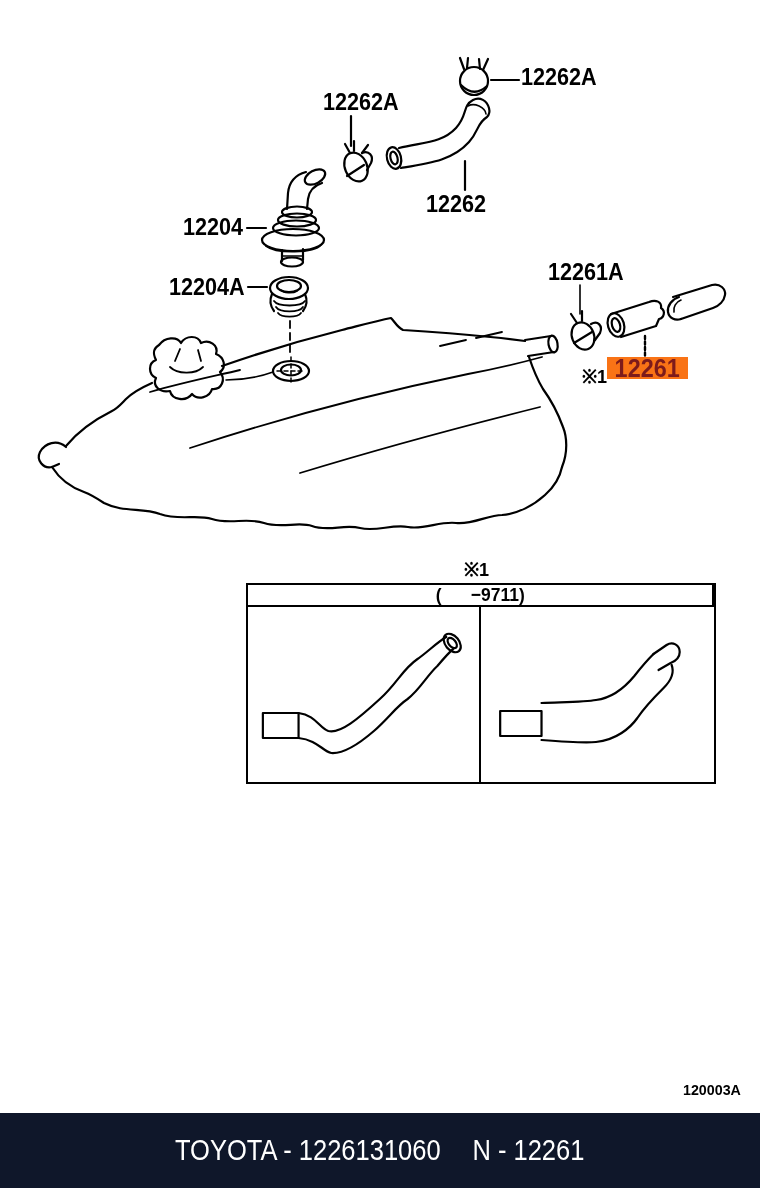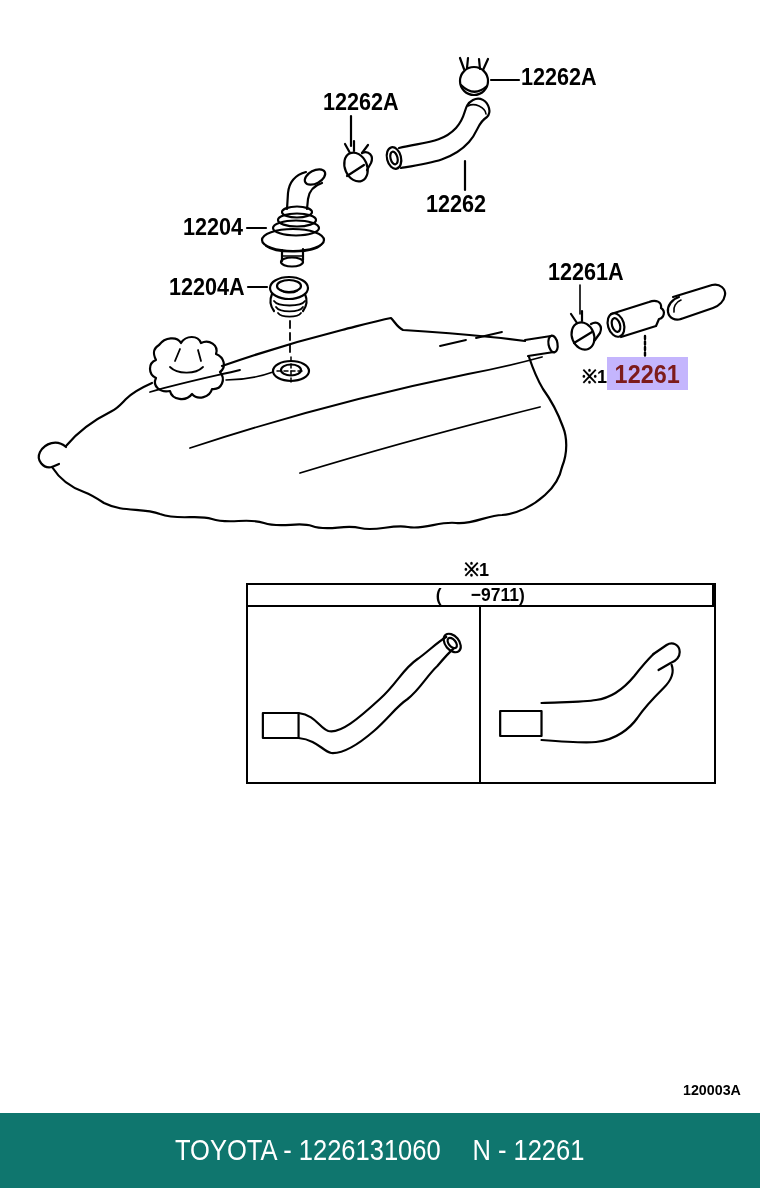--- a/index.html
+++ b/index.html
@@ -11,22 +11,22 @@
   .artwork{position:absolute;left:0;top:0;}
   .part-label{
     position:absolute;font-weight:bold;font-size:24px;line-height:1;color:#000;
     white-space:nowrap;transform:scaleX(0.9);transform-origin:left top;letter-spacing:0;
   }
   .ref-mark{
     position:absolute;font-weight:bold;font-size:19px;line-height:1;color:#000;
     white-space:nowrap;transform:scaleX(0.95);transform-origin:left top;
   }
   .highlight-label{
-    position:absolute;left:607px;top:357px;width:81px;height:33px;
-    background:#c4b5fd;display:flex;align-items:center;justify-content:center;
+    position:absolute;left:607px;top:357px;width:81px;height:22px;
+    background:#f97316;display:flex;align-items:center;justify-content:center;
   }
   .highlight-label span{
     font-weight:bold;font-size:26px;line-height:1;color:#7d1b1b;
     transform:scaleX(0.9);white-space:nowrap;
   }
   .vtable{
     position:absolute;left:246px;top:583px;width:470px;height:201px;
     border:2px solid #000;box-sizing:border-box;background:#fff;
   }
   .vtable .hdr{display:flex;height:22px;border-bottom:2px solid #000;box-sizing:border-box;}
@@ -36,21 +36,21 @@
   }
   .vtable .hdr .cell span{transform:scaleX(0.92);white-space:pre;}
   .vtable .bdy{display:flex;height:175px;box-sizing:border-box;}
   .vtable .bdy .cell{flex:1 1 50%;box-sizing:border-box;position:relative;}
   .vtable .divider{border-right:2px solid #000;}
   .drawing-number{
     position:absolute;left:683px;top:1082px;font-weight:bold;font-size:15px;line-height:1;
     color:#000;transform:scaleX(0.95);transform-origin:left top;white-space:nowrap;
   }
   .footer-bar{
-    position:absolute;left:0;top:1113px;width:760px;height:75px;background:#0f766e;
+    position:absolute;left:0;top:1113px;width:760px;height:75px;background:#0f172a;
     display:flex;align-items:center;justify-content:center;
   }
   .footer-inner{
     display:flex;gap:36px;align-items:baseline;transform:scaleX(0.88);
     color:#ffffff;font-size:29px;line-height:1;font-weight:400;white-space:nowrap;
   }
 </style>
 </head>
 <body>
 

